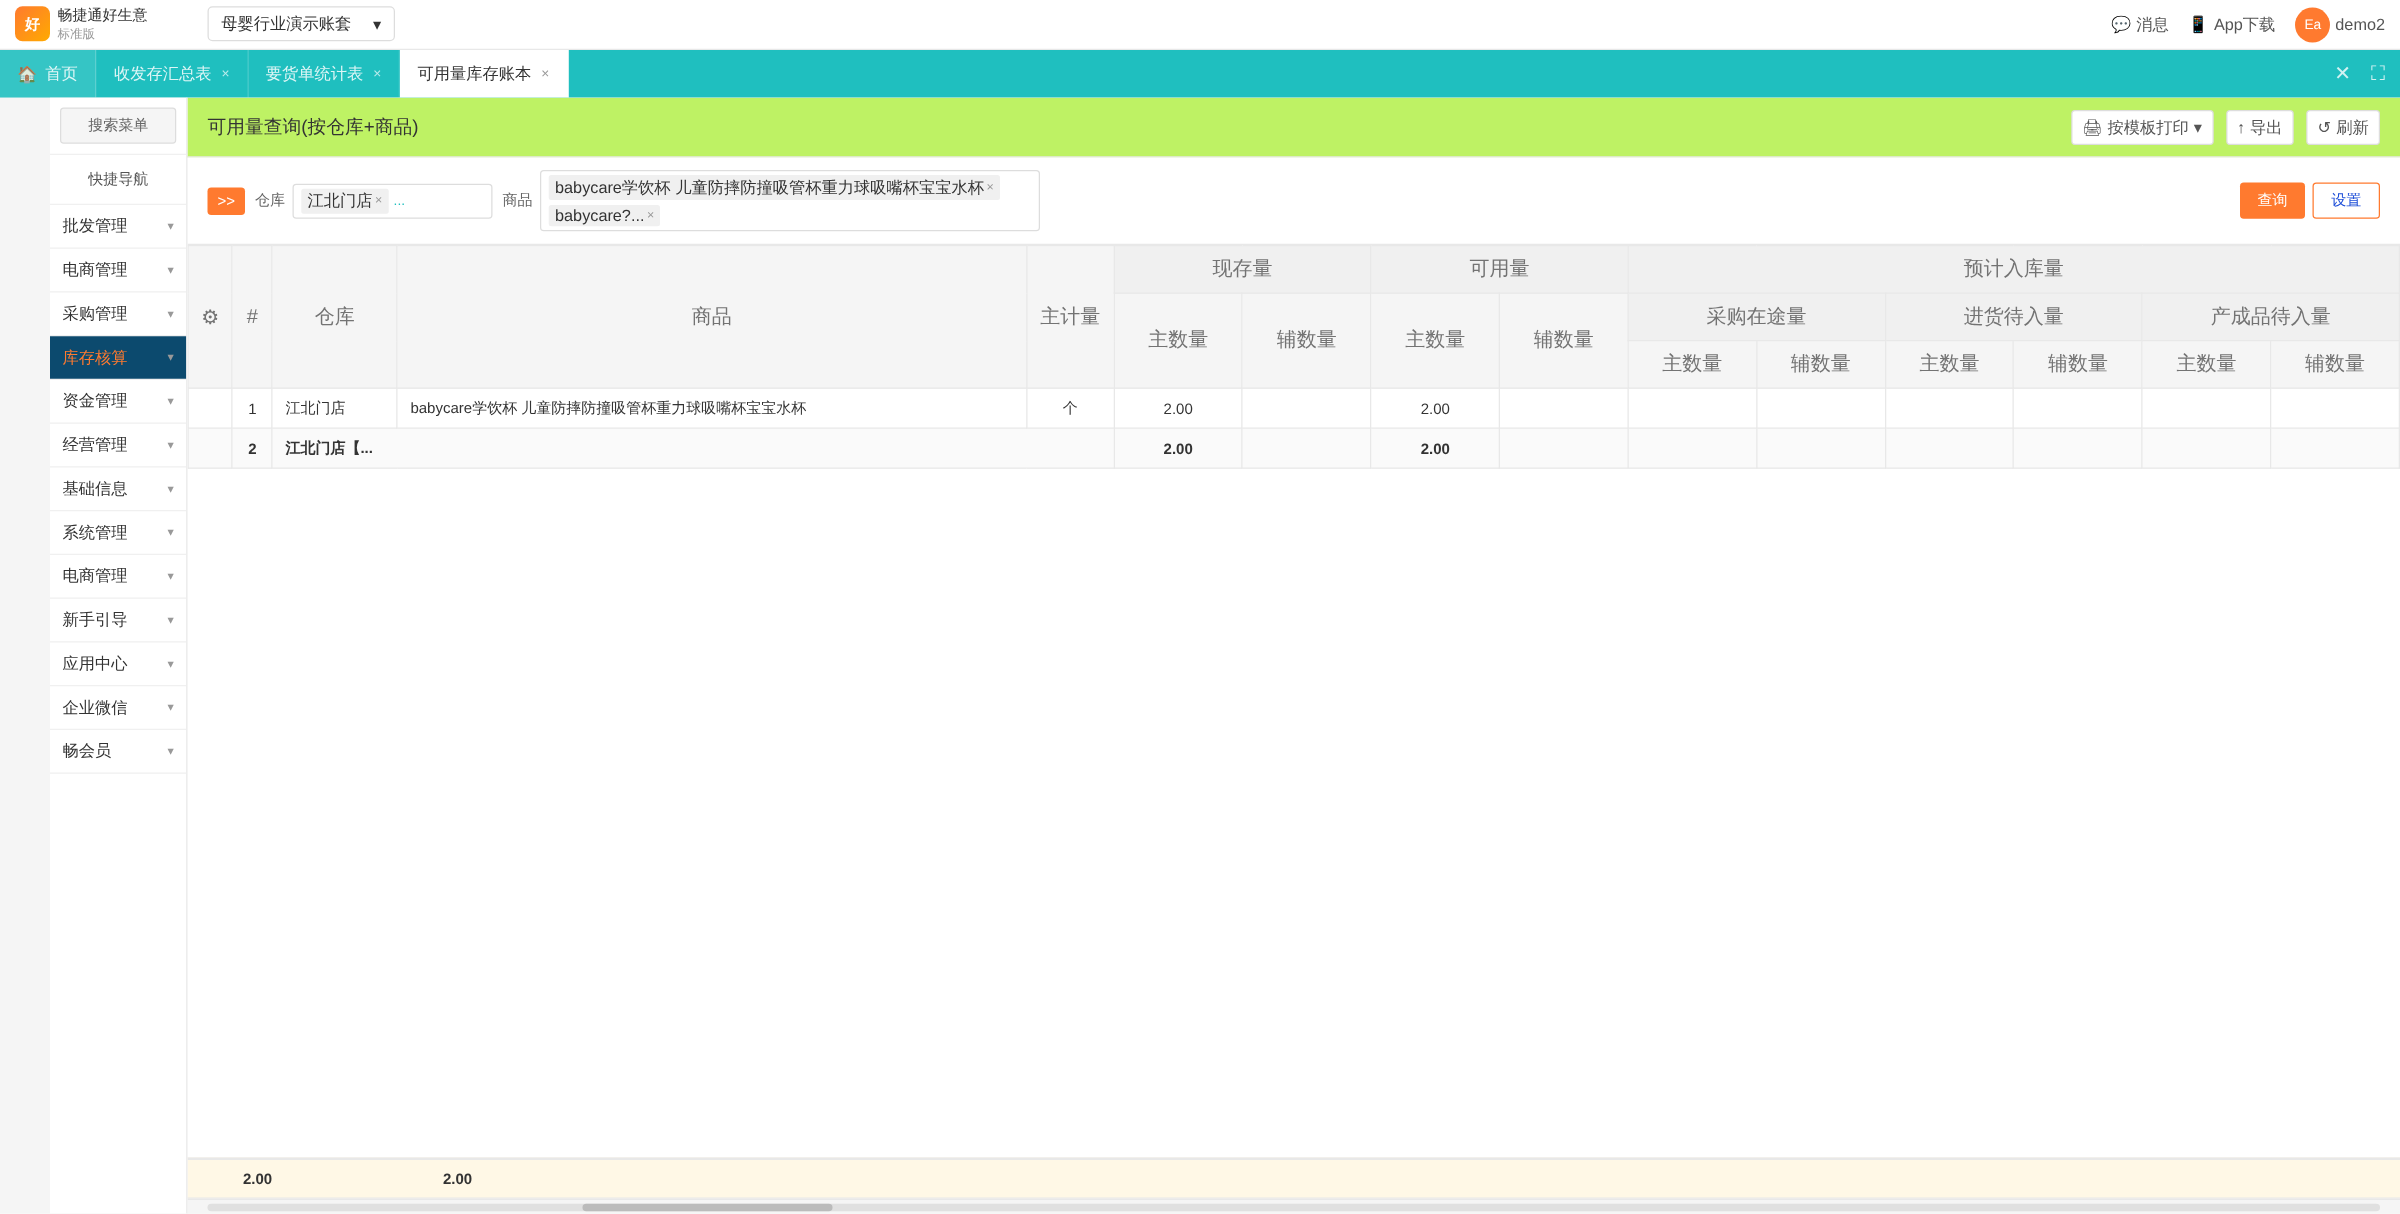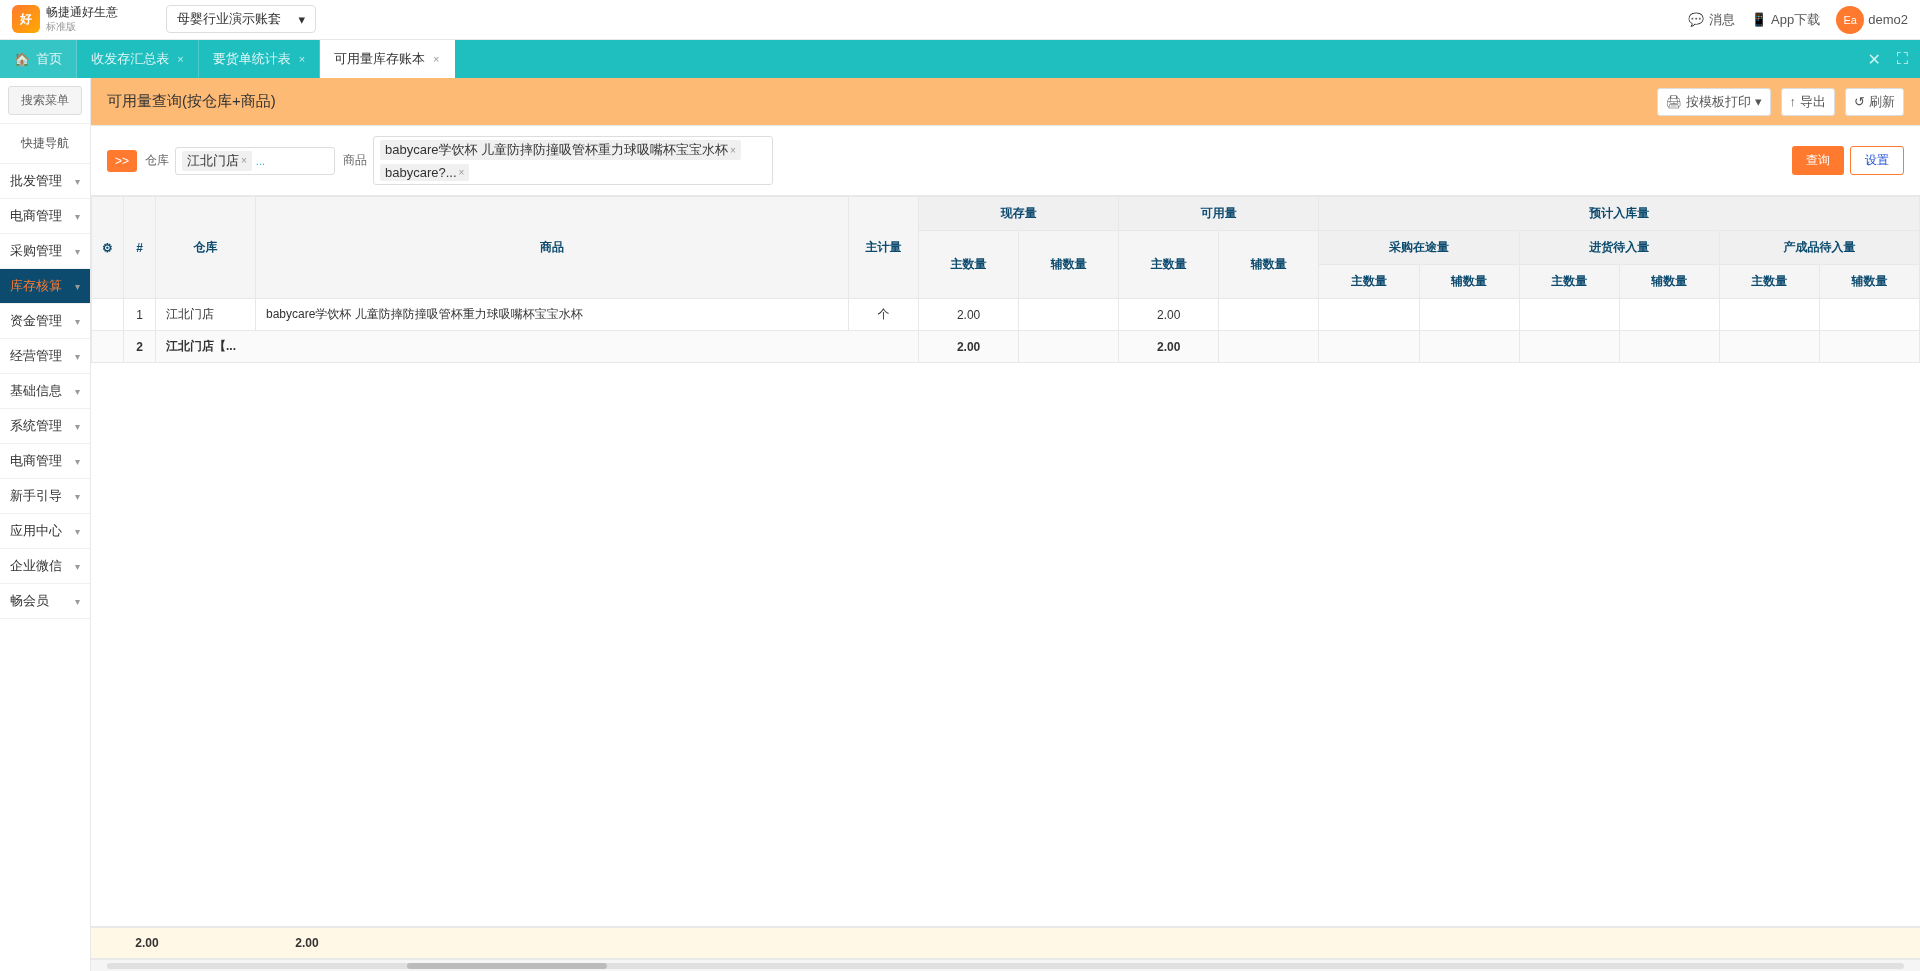--- a/index.html
+++ b/index.html
@@ -52,27 +52,28 @@
     .nav-tab .close-x { color: rgba(255,255,255,0.7); font-size: 11px; cursor: pointer; margin-left: 2px; }
     .nav-tab.active .close-x { color: #999; }
     .nav-tab-end { margin-left: auto; display: flex; align-items: center; padding-right: 8px; gap: 8px; }
     .nav-end-btn { color: rgba(255,255,255,0.8); cursor: pointer; font-size: 16px; padding: 4px; }
 
     
     .main-layout { display: flex; flex: 1; overflow: hidden; }
 
     
     .sidebar {
-      width: 91px;
+      width: 110px;
       background: #fff;
       border-right: 1px solid #e8e8e8;
       display: flex;
       flex-direction: column;
       overflow-y: auto;
       flex-shrink: 0;
+      margin-left: 40px;
     }
     .sidebar-search { padding: 8px; border-bottom: 1px solid #f0f0f0; }
     .sidebar-search-btn { width: 100%; padding: 5px 0; background: #f5f5f5; border: 1px solid #ddd; border-radius: 3px; cursor: pointer; color: #666; font-size: 12px; text-align: center; }
     .sidebar-nav { padding: 4px 0; border-bottom: 1px solid #f0f0f0; }
     .sidebar-nav-item { padding: 7px 8px; color: #555; cursor: pointer; font-size: 12px; text-align: center; }
     .sidebar-section { border-bottom: 1px solid #f0f0f0; }
     .sidebar-section-title {
       display: flex;
       align-items: center;
       justify-content: space-between;
@@ -87,21 +88,21 @@
       color: #555;
       cursor: pointer;
       font-size: 12px;
       text-align: center;
     }
 
     
     .content-area { flex: 1; display: flex; flex-direction: column; overflow: hidden; }
     .page-header {
       height: 48px;
-      background: #fdba74;
+      background: #bef264;
       display: flex;
       align-items: center;
       justify-content: space-between;
       padding: 0 16px;
       border-bottom: 1px solid #e8e8e8;
       flex-shrink: 0;
     }
     .page-title { font-size: 15px; color: #333; font-weight: 500; }
     .page-actions { display: flex; align-items: center; gap: 10px; }
     .page-action-btn { display: flex; align-items: center; gap: 4px; color: #555; cursor: pointer; font-size: 12px; padding: 4px 8px; border: 1px solid #ddd; border-radius: 3px; background: #fff; }
@@ -124,21 +125,21 @@
     .filter-tag .tag-close { color: #999; cursor: pointer; font-size: 10px; }
     .filter-more { color: #1fbfbf; cursor: pointer; font-size: 11px; }
     .filter-right { margin-left: auto; display: flex; gap: 6px; }
     .btn-query { background: #ff7a2f; color: white; border: none; border-radius: 3px; padding: 5px 14px; cursor: pointer; font-size: 12px; }
     .btn-setting { background: #fff; color: #1d4ed8; border: 1px solid #ff7a2f; border-radius: 3px; padding: 5px 14px; cursor: pointer; font-size: 12px; display: block; text-align: center; }
 
     
     .table-wrapper { flex: 1; overflow: auto; background: #fff; padding: 0; }
     table { width: 100%; border-collapse: collapse; }
     thead tr { background: #f5f5f5; }
-    th { padding: 8px 10px; text-align: center; color: #0c4a6e; font-size: 12px; font-weight: bold; border: 1px solid #e8e8e8; white-space: nowrap; }
+    th { padding: 8px 10px; text-align: center; color: #737373; font-size: 16px; font-weight: normal; border: 1px solid #e8e8e8; white-space: nowrap; }
     td { padding: 7px 10px; text-align: center; color: #333; font-size: 12px; border: 1px solid #e8e8e8; white-space: nowrap; }
     .td-left { text-align: left; }
     .th-group { background: #f0f0f0; }
 
     
     .table-footer {
       background: #fff8e6;
       border-top: 2px solid #e8e8e8;
       display: flex;
       align-items: center;

